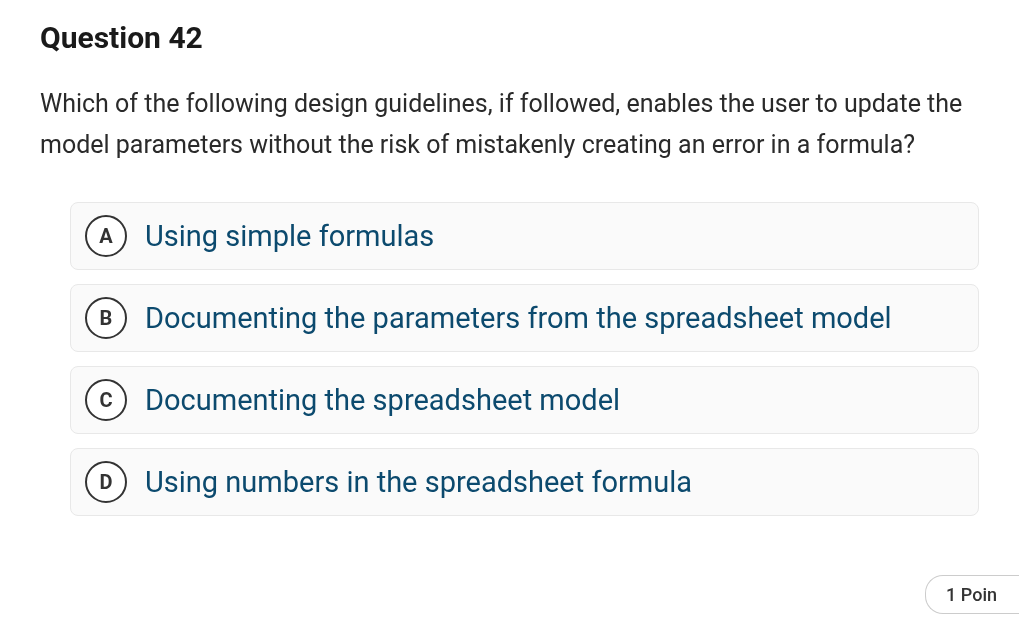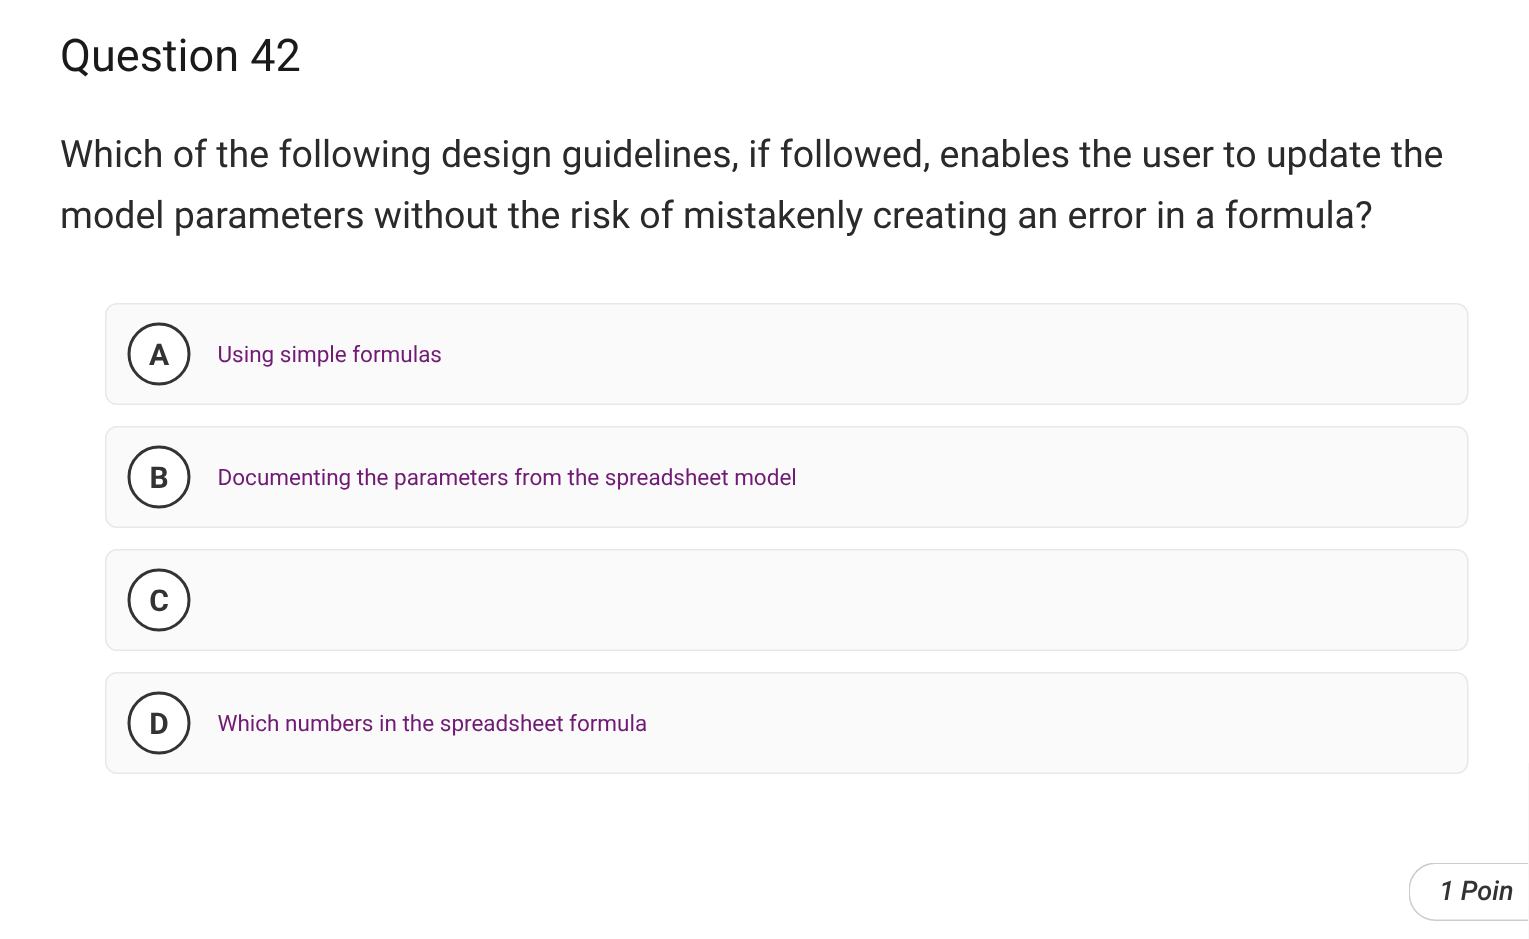--- a/index.html
+++ b/index.html
@@ -17,21 +17,21 @@
     }
     .page {
       background: #ffffff;
       padding: 20px 40px 30px 40px;
       height: 100%;
       position: relative;
       color: #2a2a2a;
     }
     .question-header {
       font-size: 30px;
-      font-weight: 400;
+      font-weight: 700;
       margin-bottom: 28px;
       color: #1a1a1a;
     }
     .question-text {
       font-size: 25px;
       font-weight: 400;
       line-height: 1.65;
       margin-bottom: 36px;
       color: #2a2a2a;
     }
@@ -59,36 +59,35 @@
       border: 2.5px solid #333;
       display: flex;
       align-items: center;
       justify-content: center;
       font-weight: 700;
       font-size: 20px;
       color: #333;
       background: #fff;
     }
     .option-text {
-      font-size: 15px;
-      color: #701a75;
+      font-size: 29px;
+      color: #0c4a6e;
     }
     .points-badge {
       position: absolute;
       bottom: 12px;
       right: 0;
       background: #fff;
       border: 1px solid #ccc;
       border-right: none;
       border-radius: 18px 0 0 18px;
-      padding: 8px 10px 8px 20px;
+      padding: 8px 22px 8px 20px;
       font-size: 18px;
       color: #333;
       font-weight: 500;
-      font-style: italic;
     }
   </style>
 </head>
 <body>
 
 <div class="page">
 
   <h2 class="question-header">Question 42</h2>
 
   <p class="question-text">Which of the following design guidelines, if followed, enables the user to update the model parameters without the risk of mistakenly creating an error in a formula?</p>
@@ -100,24 +99,25 @@
       <div class="option-text">Using simple formulas</div>
     </div>
 
     <div class="option">
       <div class="option-letter">B</div>
       <div class="option-text">Documenting the parameters from the spreadsheet model</div>
     </div>
 
     <div class="option">
       <div class="option-letter">C</div>
+      <div class="option-text">Documenting the spreadsheet model</div>
     </div>
 
     <div class="option">
       <div class="option-letter">D</div>
-      <div class="option-text">Which numbers in the spreadsheet formula</div>
+      <div class="option-text">Using numbers in the spreadsheet formula</div>
     </div>
 
   </div>
 
   <div class="points-badge">1 Poin</div>
 
 </div>
 
 </body></html>

